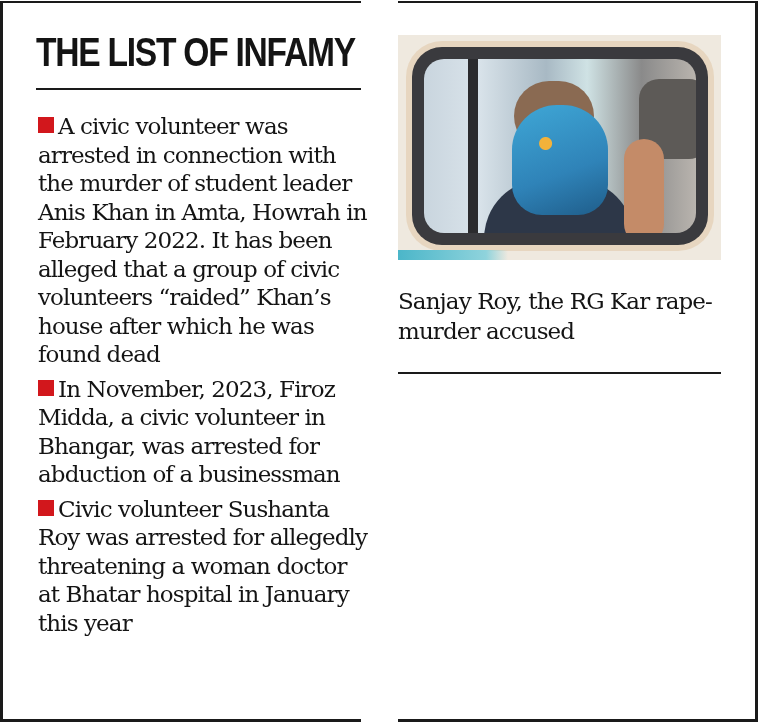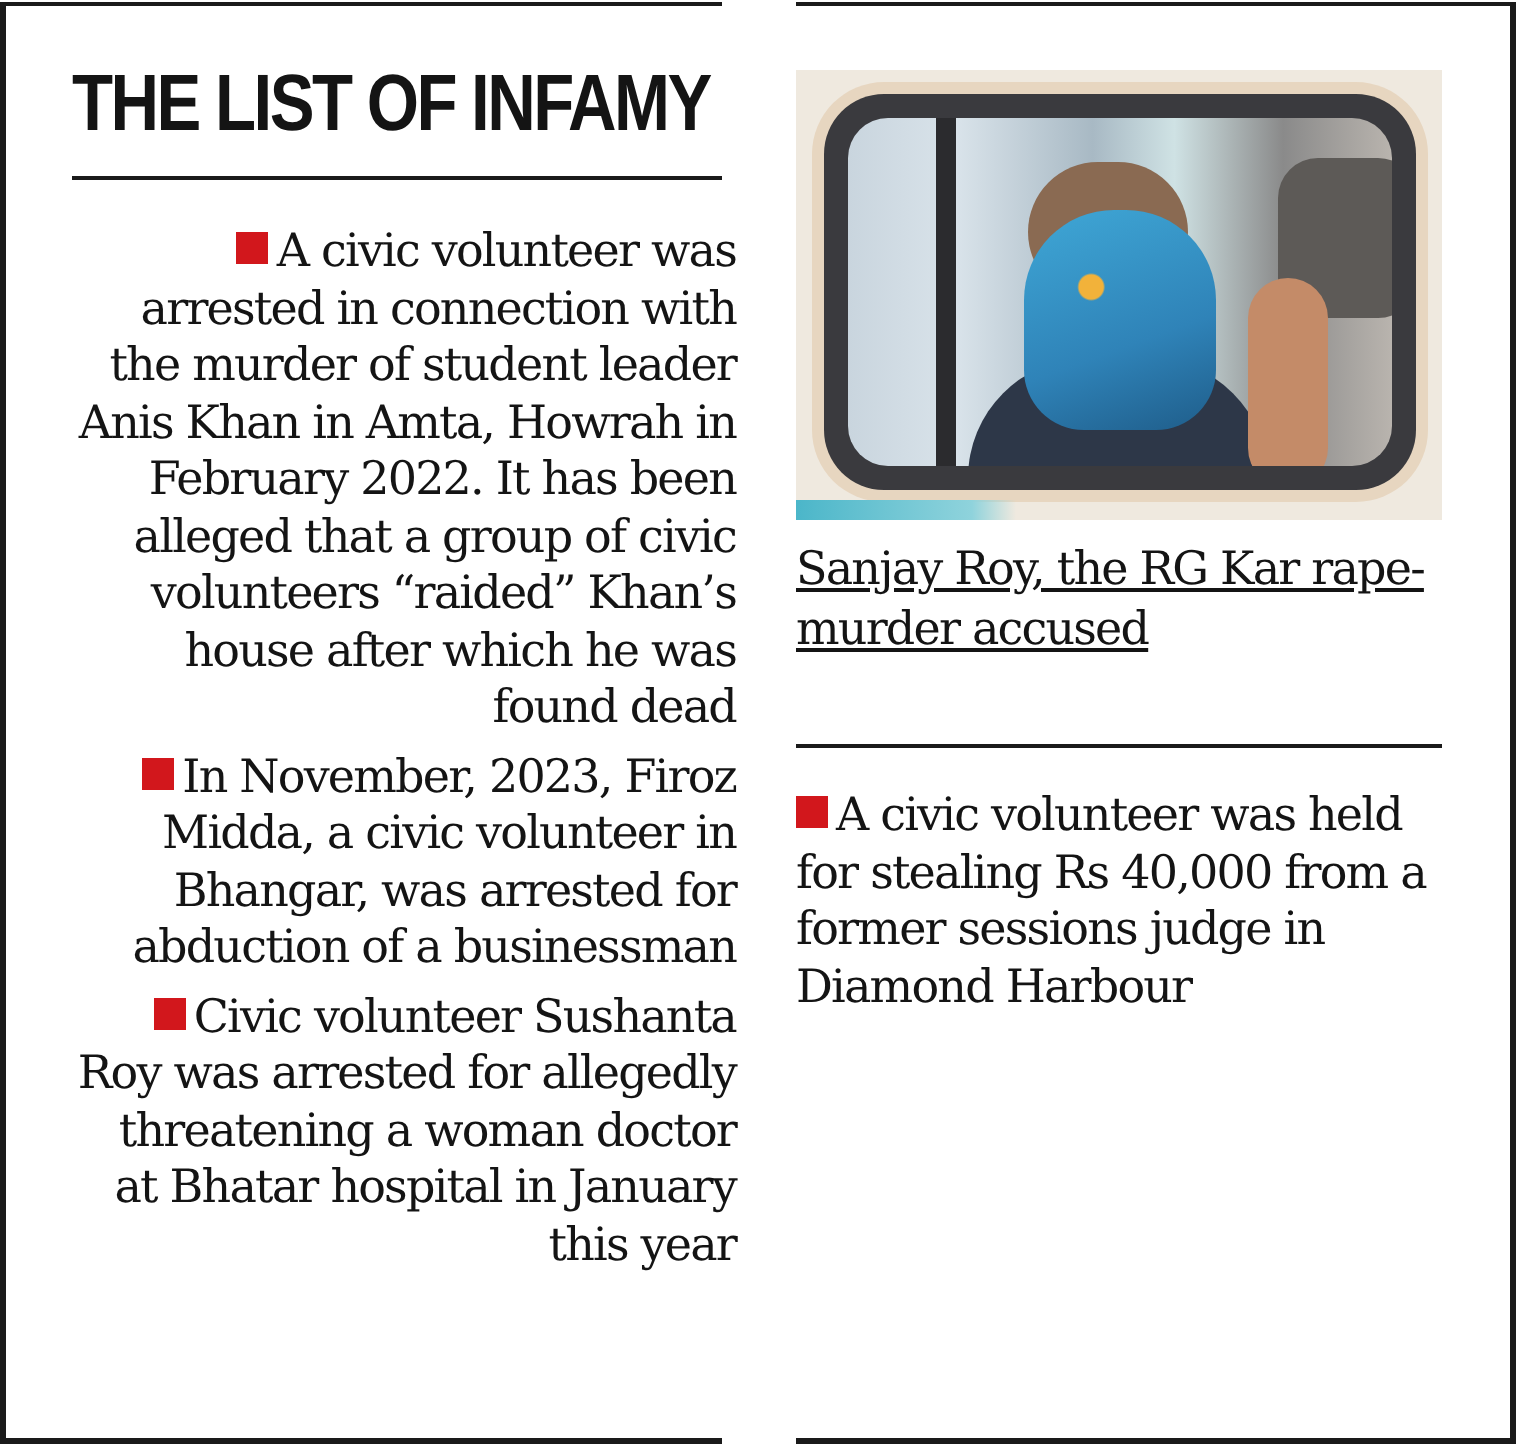--- a/index.html
+++ b/index.html
@@ -73,21 +73,20 @@
       left: 36px; top: 88px;
       width: 325px; height: 2px;
       background: #1a1a1a;
     }
 
     
     .column-left {
       position: absolute;
       left: 38px; top: 112px;
       width: 330px;
-      text-align: right;
     }
     .column-right {
       position: absolute;
       left: 398px; top: 394px;
       width: 330px;
     }
     .list-item {
       font-size: 23px;
       line-height: 28.5px;
       letter-spacing: -0.9px;
@@ -172,27 +171,26 @@
       position: absolute;
       left: 215px; top: 20px;
       width: 70px; height: 80px;
       border-radius: 20px;
       background: #5d5a57;
     }
 
     
     .photo-caption {
       position: absolute;
-      left: 398px; top: 270px;
+      left: 398px; top: 286px;
       width: 330px;
       font-size: 23px;
       line-height: 30px;
       letter-spacing: -0.9px;
       color: #141414;
-      text-decoration: underline;
     }
     .caption-rule {
       position: absolute;
       left: 398px; top: 372px;
       width: 323px; height: 2px;
       background: #1a1a1a;
     }
   </style>
 </head>
 <body>
@@ -230,16 +228,13 @@
       <div class="photo-arm"></div>
     </div>
   </div>
   <div class="photo-teal-strip"></div>
 </div>
 
 <div class="photo-caption">Sanjay Roy, the RG Kar rape-murder accused</div>
 <div class="caption-rule"></div>
 
 <div class="column-right">
-  <p class="list-item">
-    <span class="bullet"></span><span>A civic volunteer was held for stealing Rs 40,000 from a former sessions judge in Diamond Harbour</span>
-  </p>
 </div>
 
 </body></html>

